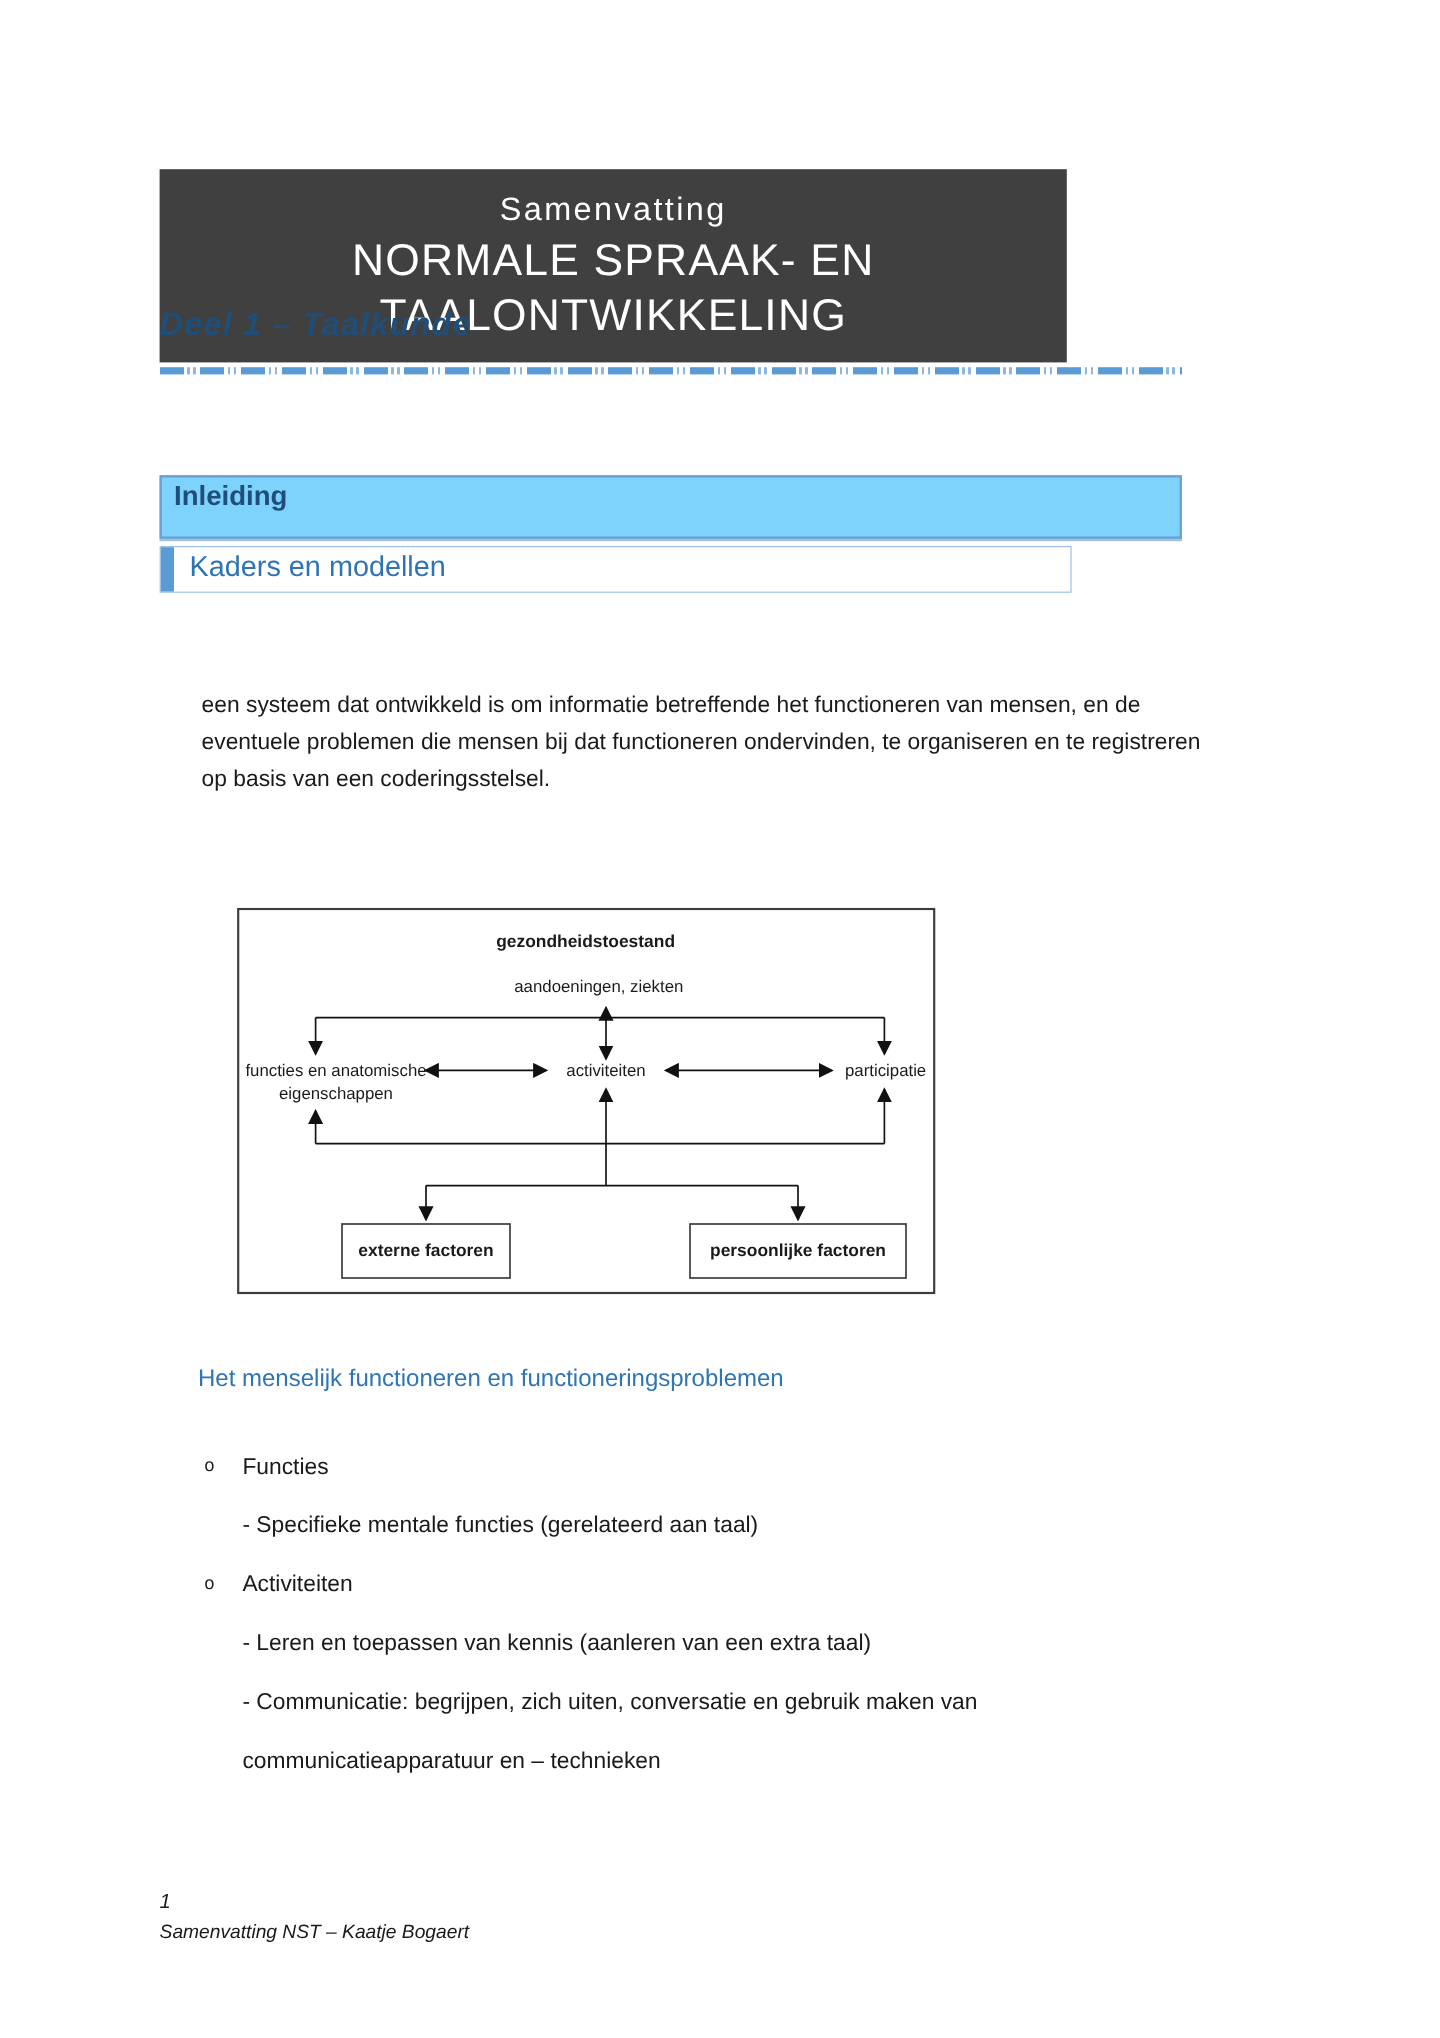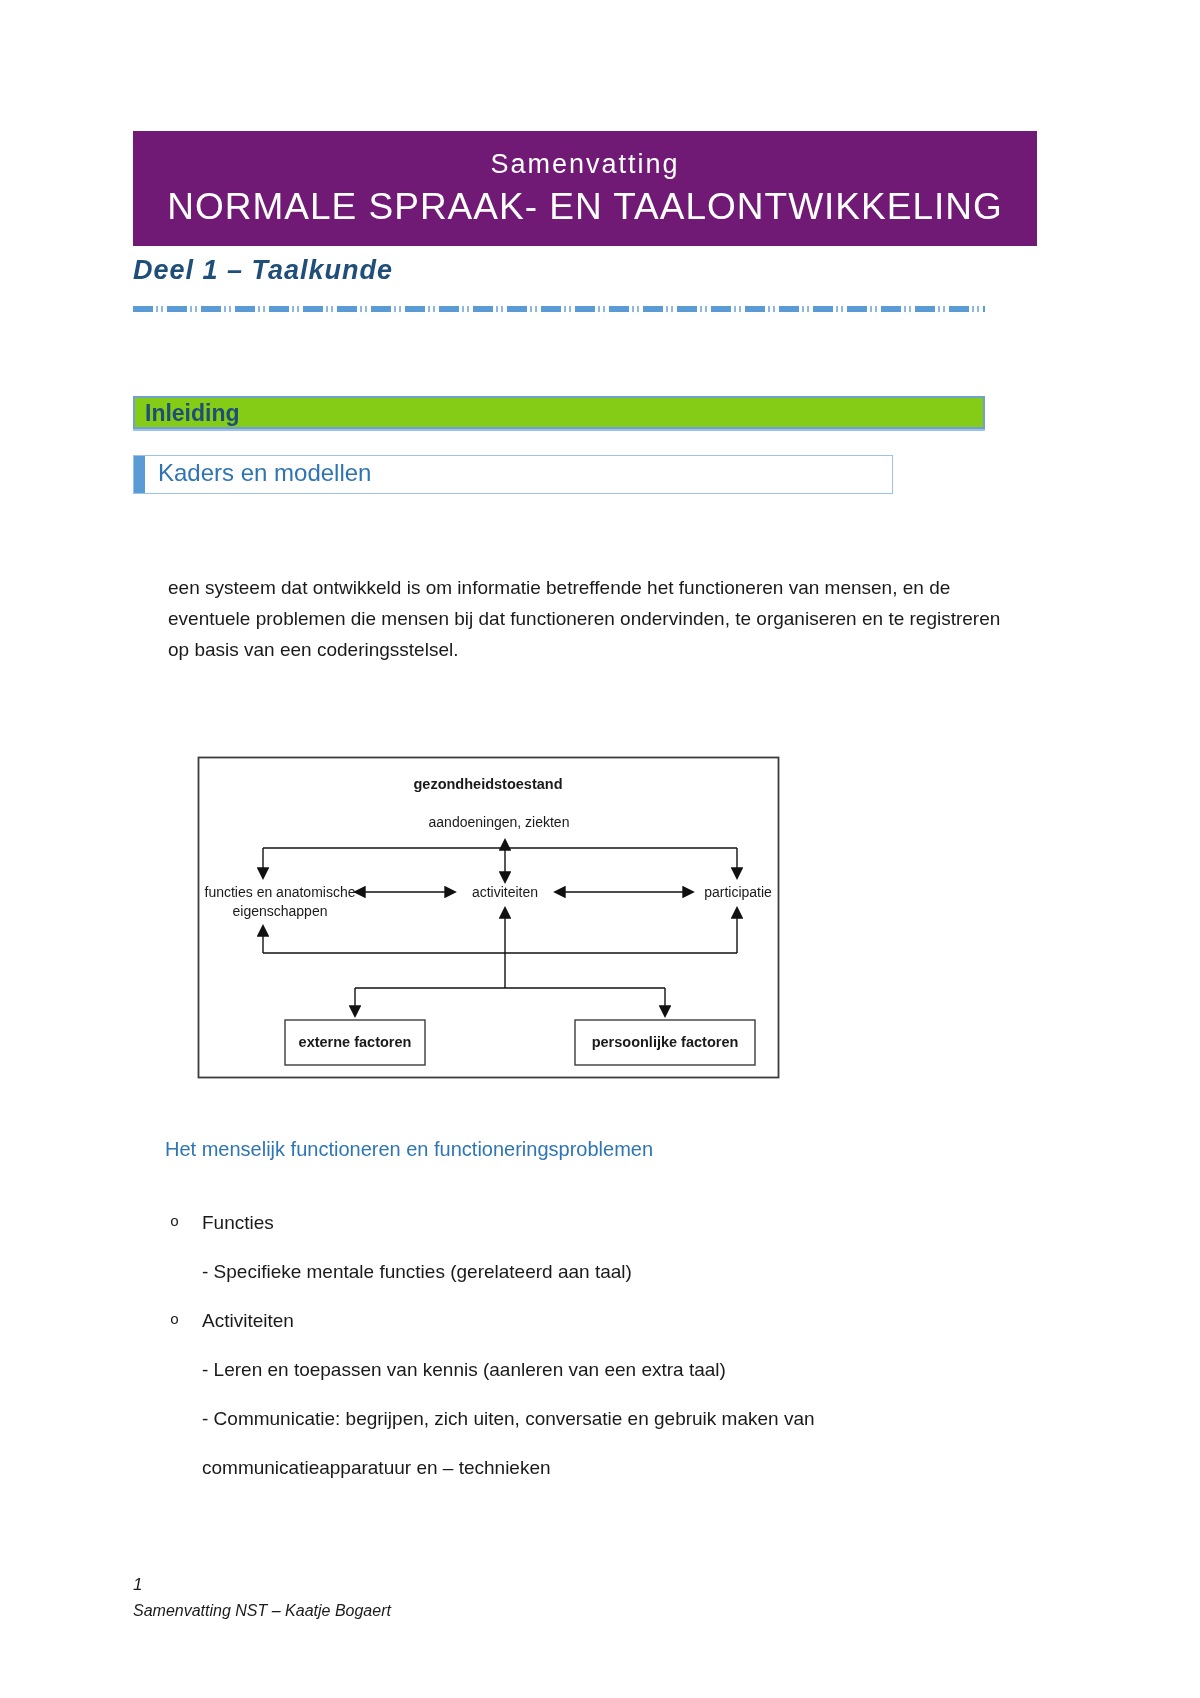--- a/index.html
+++ b/index.html
@@ -2,37 +2,37 @@
 <html><head>
 <meta charset="utf-8">
 <style>
   html,body{margin:0;padding:0;background:#e8e8e8;}
   .page{
     position:relative;width:1200px;height:1698px;background:#ffffff;
     font-family:"Liberation Sans",sans-serif;color:#1a1a1a;overflow:hidden;
     margin:0 auto;
   }
   
-  .banner{position:absolute;top:131px;left:133px;width:904px;background:#701a75;
+  .banner{position:absolute;top:141px;left:133px;width:756px;background:#404040;
           text-align:center;padding:13px 0 16px 0;}
   .banner .kicker{color:#ffffff;font-size:27px;letter-spacing:2px;line-height:40px;font-weight:400;}
   .banner .title{color:#ffffff;font-size:37px;letter-spacing:1px;line-height:46px;font-weight:400;}
   
   .subtitle{position:absolute;top:255px;left:133px;width:852px;
             font-size:27px;font-weight:700;font-style:italic;color:#1F4E79;letter-spacing:1px;}
   
   .divider{position:absolute;top:306px;left:133px;width:852px;height:6px;
     background:repeating-linear-gradient(90deg,
       #5B9BD5 0 20px,#ffffff 20px 23px,
       #8FB8E0 23px 25px,#ffffff 25px 28px,
       #8FB8E0 28px 30px,#ffffff 30px 34px);}
   
   .h1-box{position:absolute;top:396px;left:133px;width:852px;box-sizing:border-box;
-          background:#84cc16;border:2px solid #6FA0D0;box-shadow:0 2px 0 #9CC3E5;
-          padding:2px 10px 0 10px;}
+          background:#7dd3fc;border:2px solid #6FA0D0;box-shadow:0 2px 0 #9CC3E5;
+          padding:2px 10px 20px 10px;}
   .h1-box .h1-text{font-size:23px;font-weight:700;color:#1F4E79;}
   
   .h2-box{position:absolute;top:455px;left:133px;width:760px;box-sizing:border-box;
           border:1px solid #9CC3E5;padding:3px 10px 6px 24px;}
   .h2-box::before{content:"";position:absolute;left:0;top:0;bottom:0;width:11px;background:#5B9BD5;}
   .h2-box .h2-text{font-size:24px;font-weight:400;color:#2E74B5;}
   
   .icf{position:absolute;top:531px;left:165px;font-size:19px;font-style:italic;font-weight:700;
        font-variant:small-caps;color:#4E8FC9;letter-spacing:0.3px;}
   

